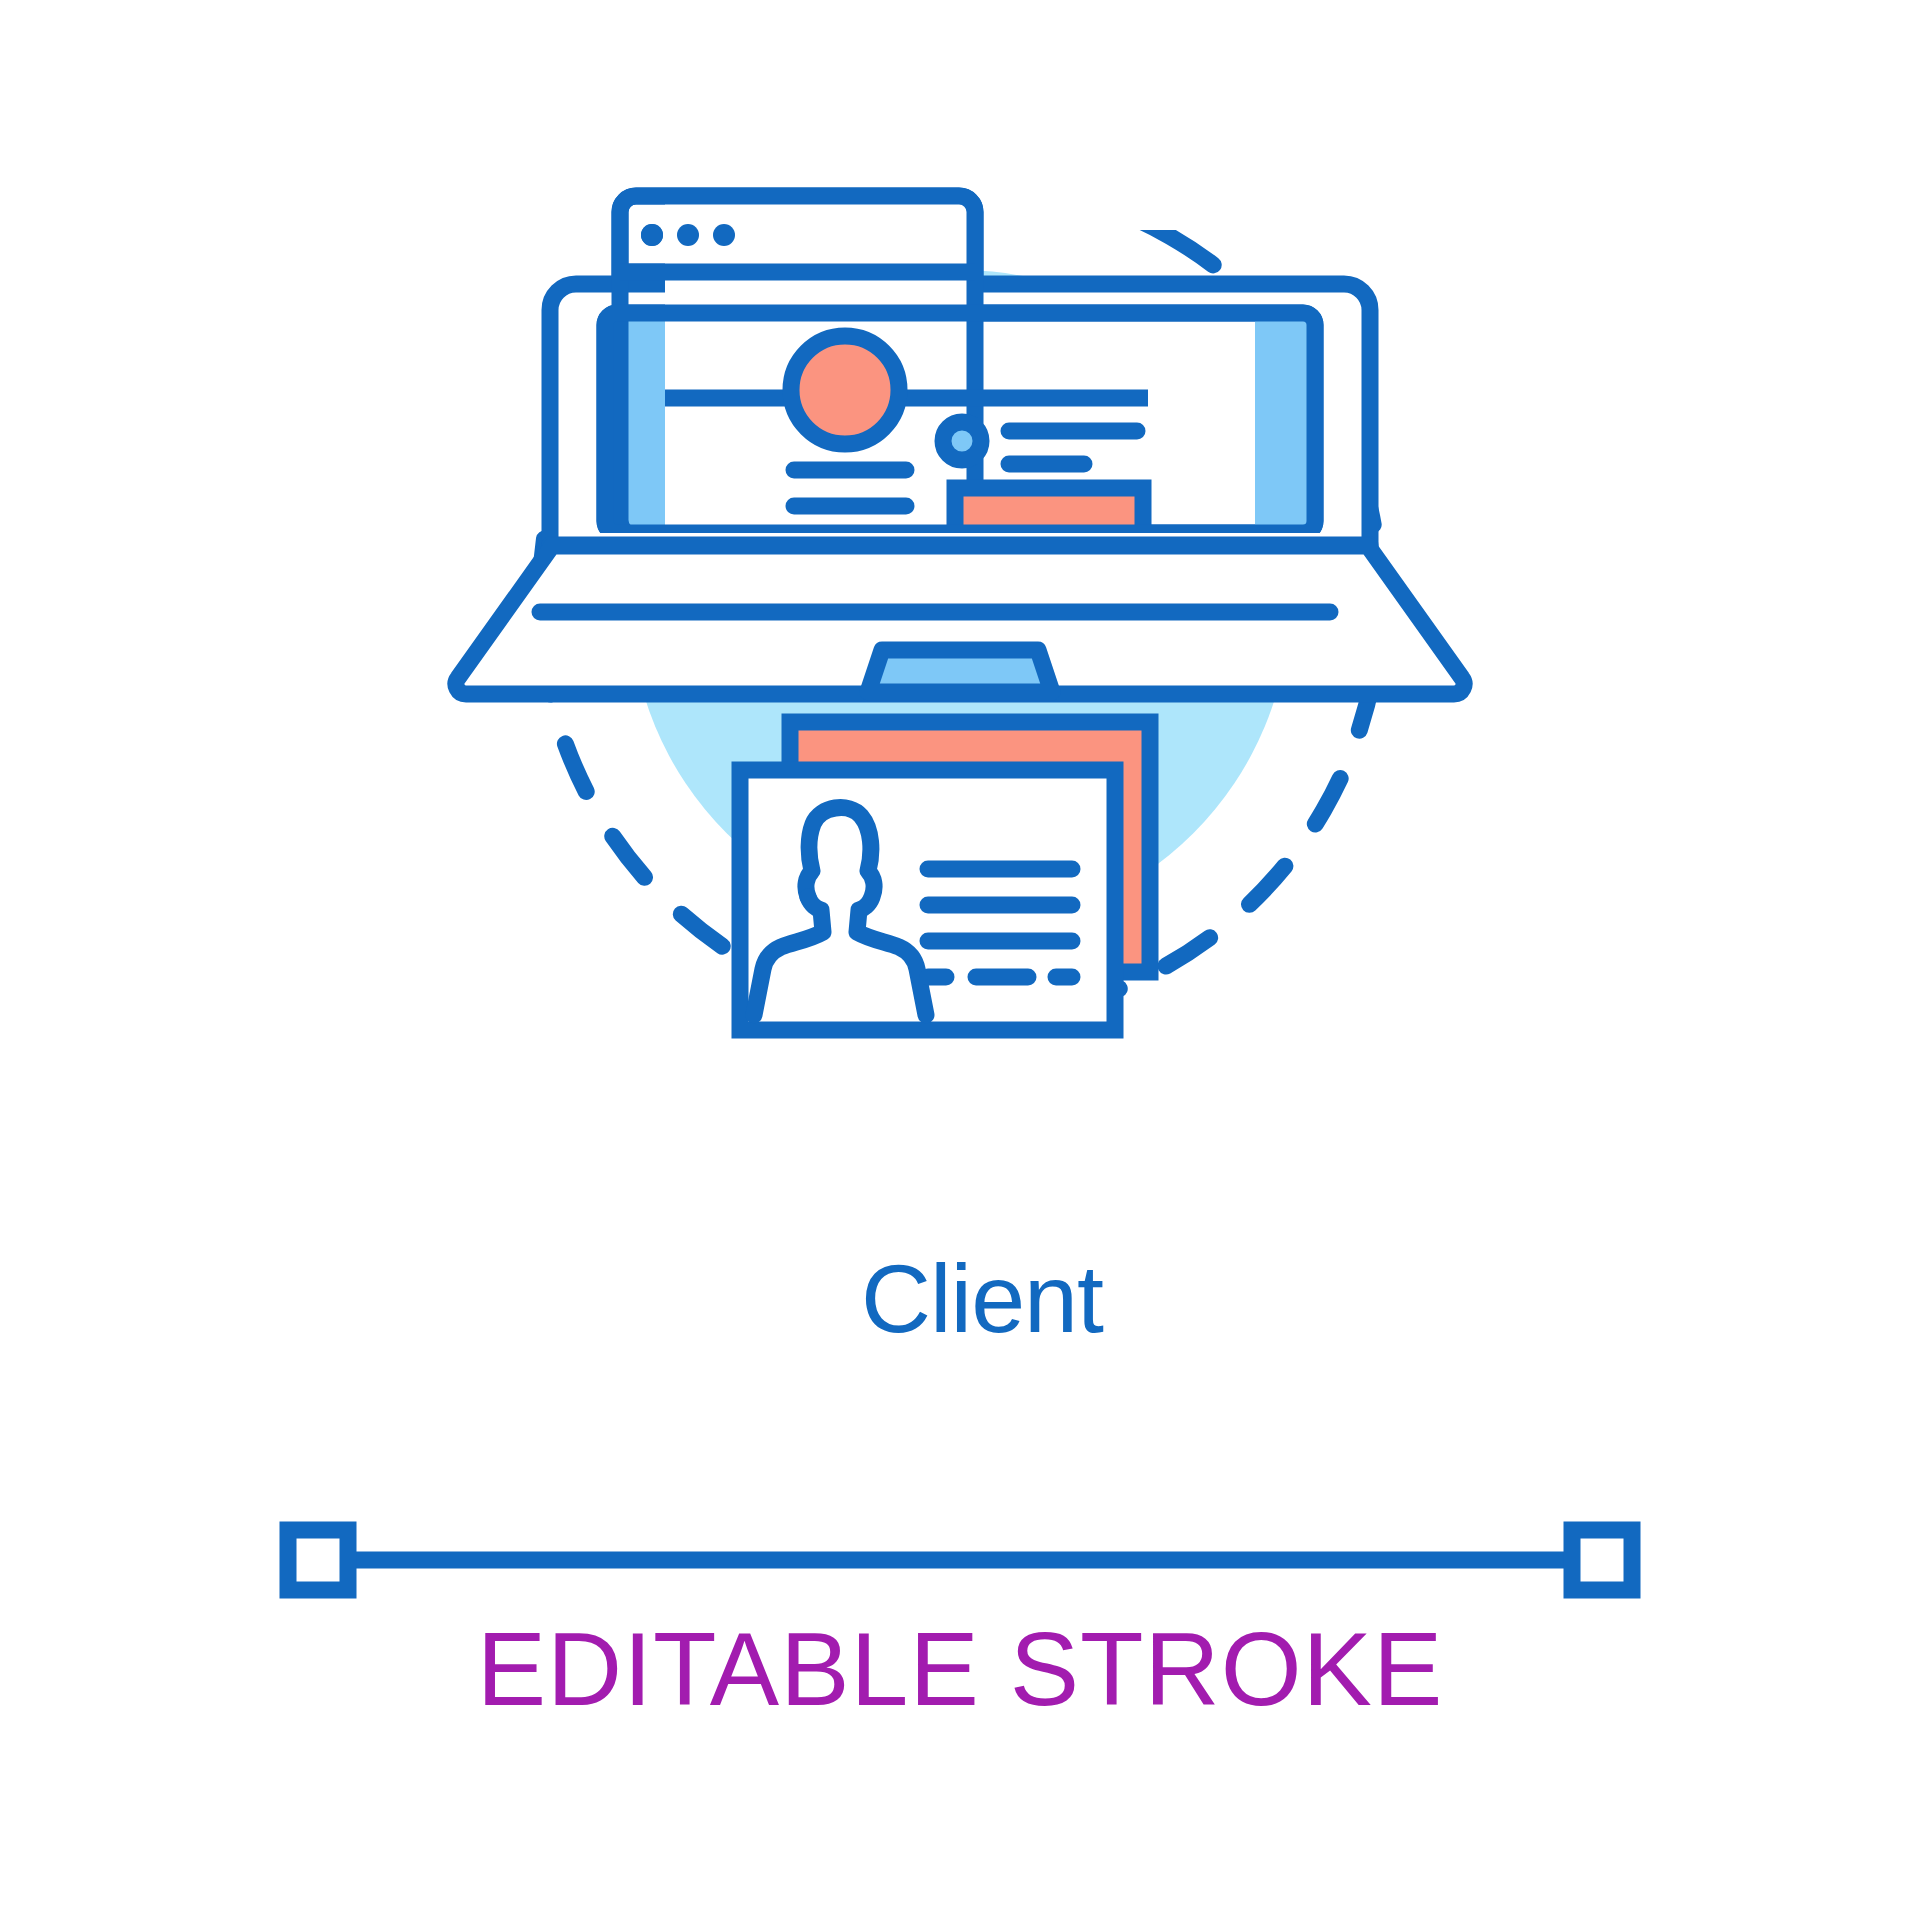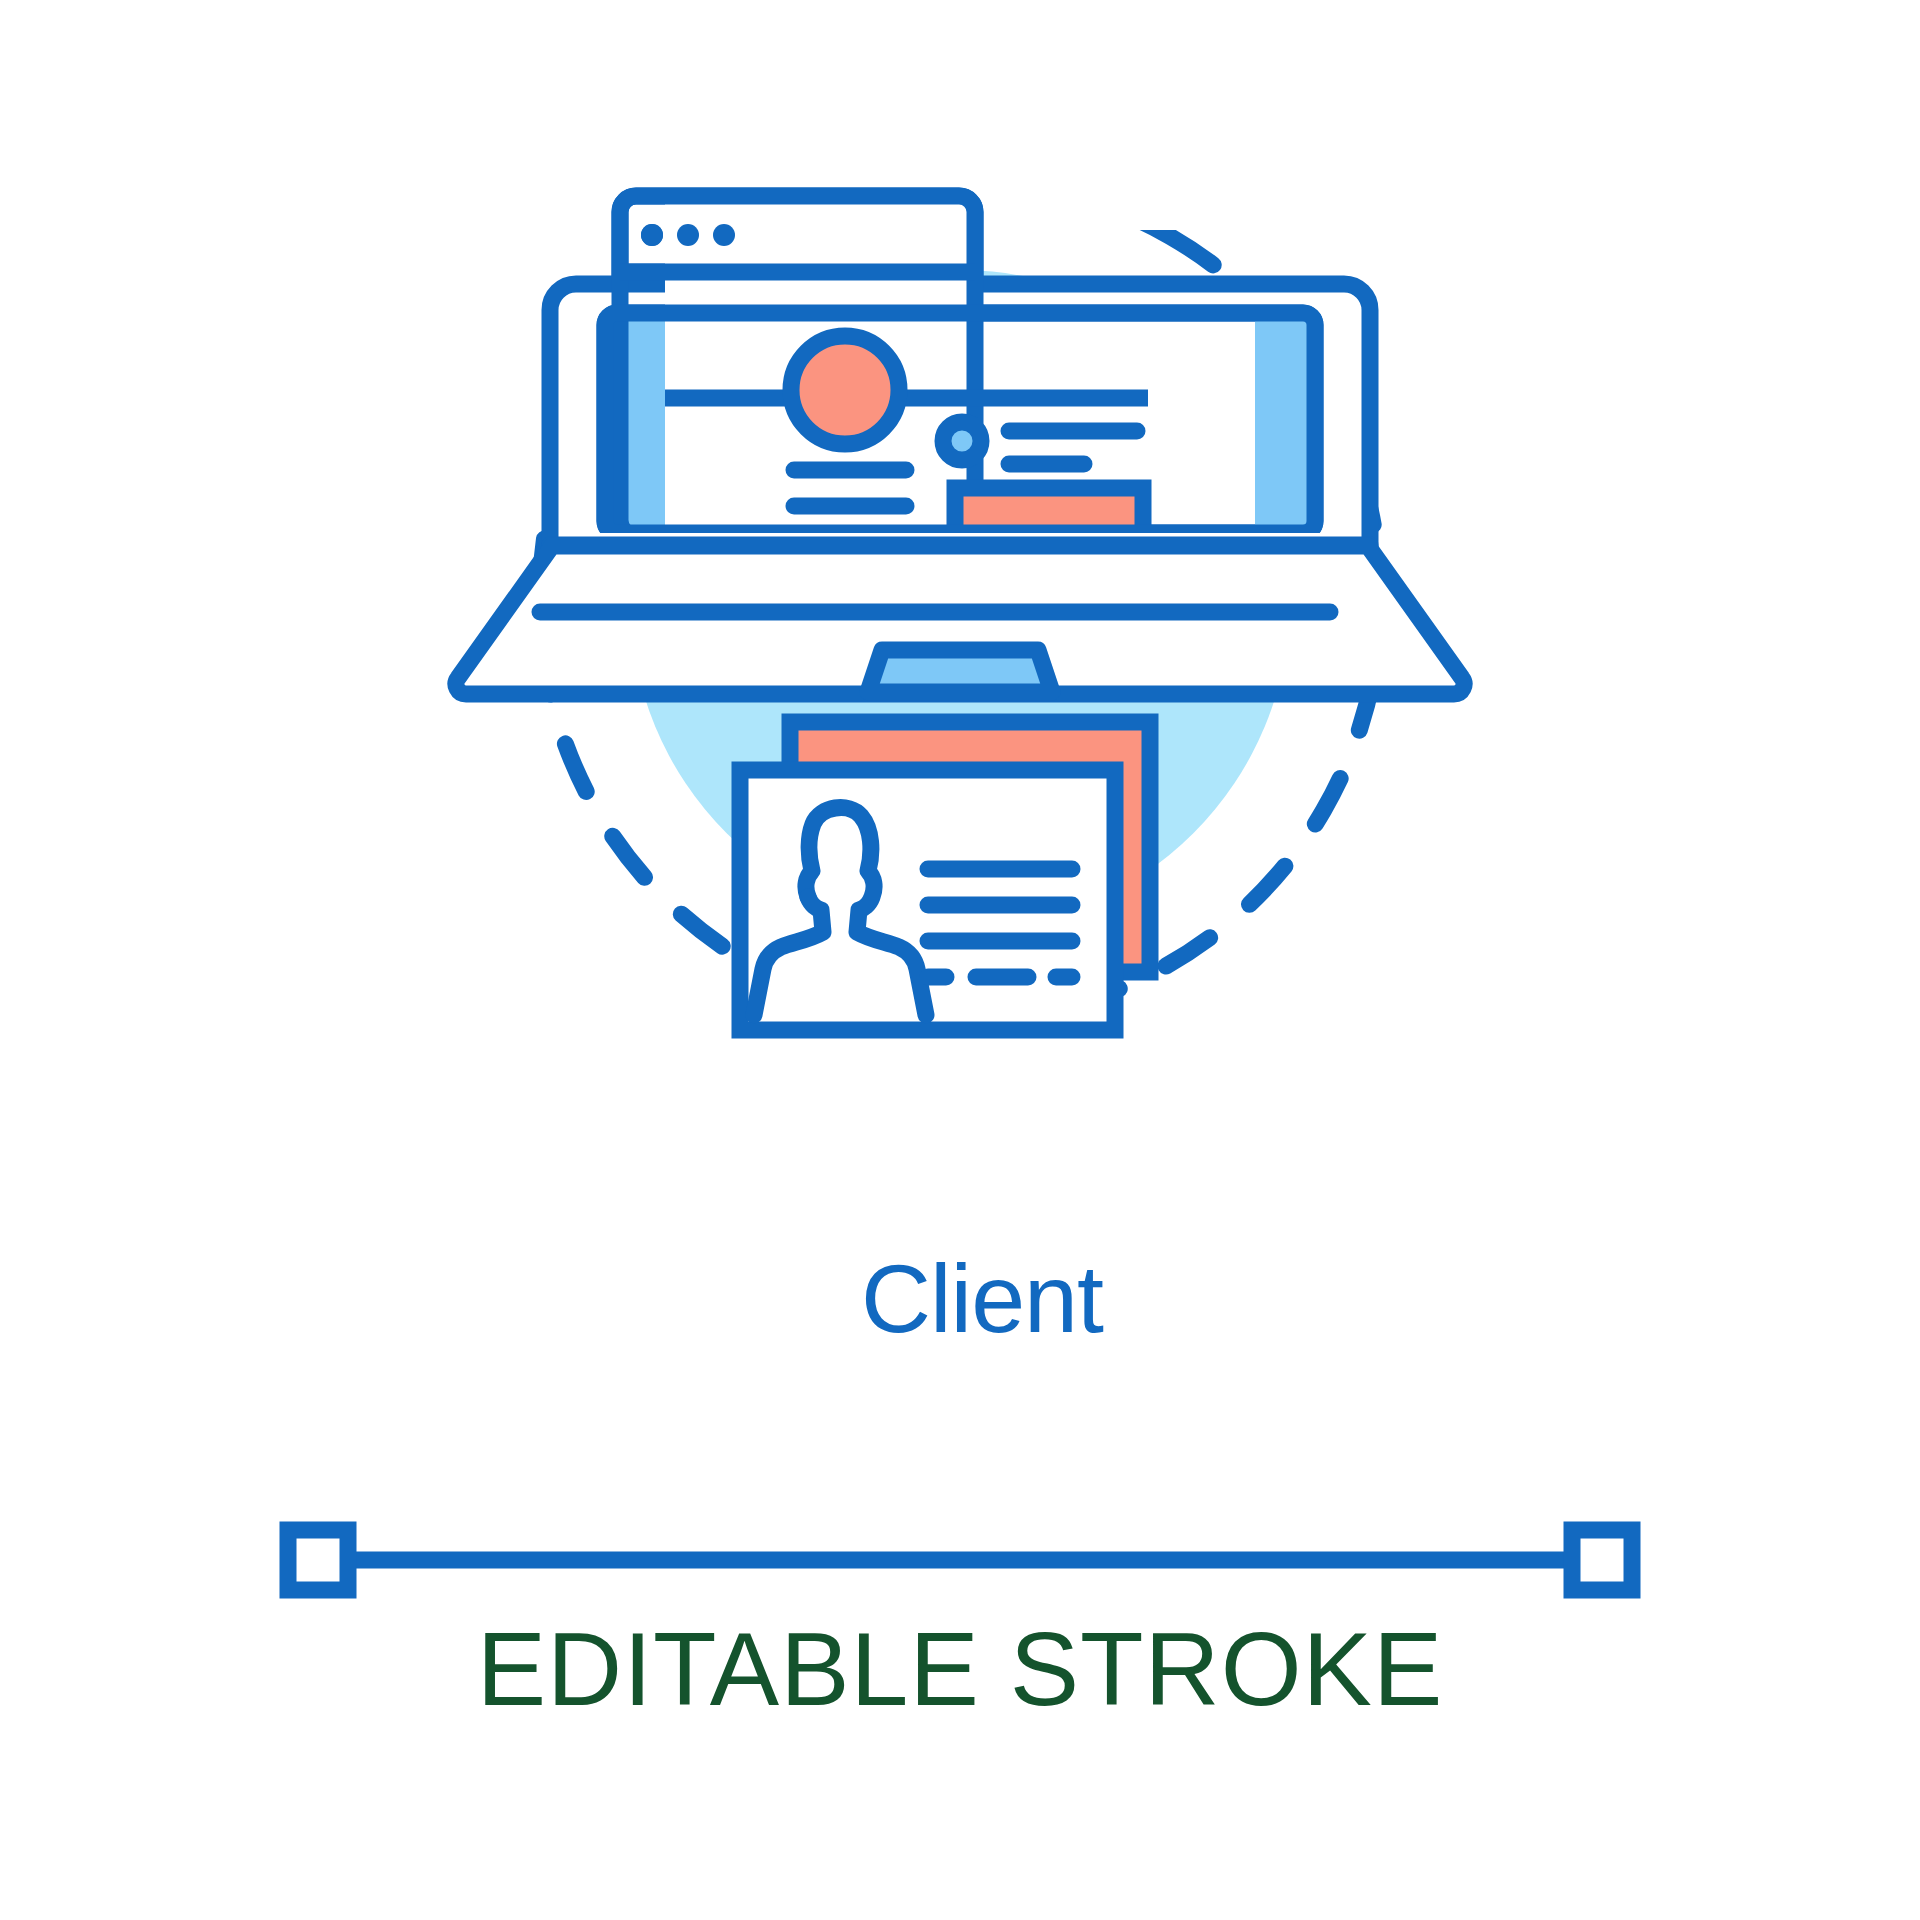--- a/index.html
+++ b/index.html
@@ -48,21 +48,21 @@
     top: 1500px;
     width: 1920px;
     height: 120px;
   }
   .editable-label {
     position: absolute;
     left: 0;
     top: 1610px;
     width: 1920px;
     text-align: center;
-    color: #14532d;
+    color: #a21caf;
     font-family: "Liberation Sans", sans-serif;
     font-weight: 400;
     font-size: 104px;
     letter-spacing: 1px;
   }
 </style>
 </head>
 <body>
 
 <div id="stage">

